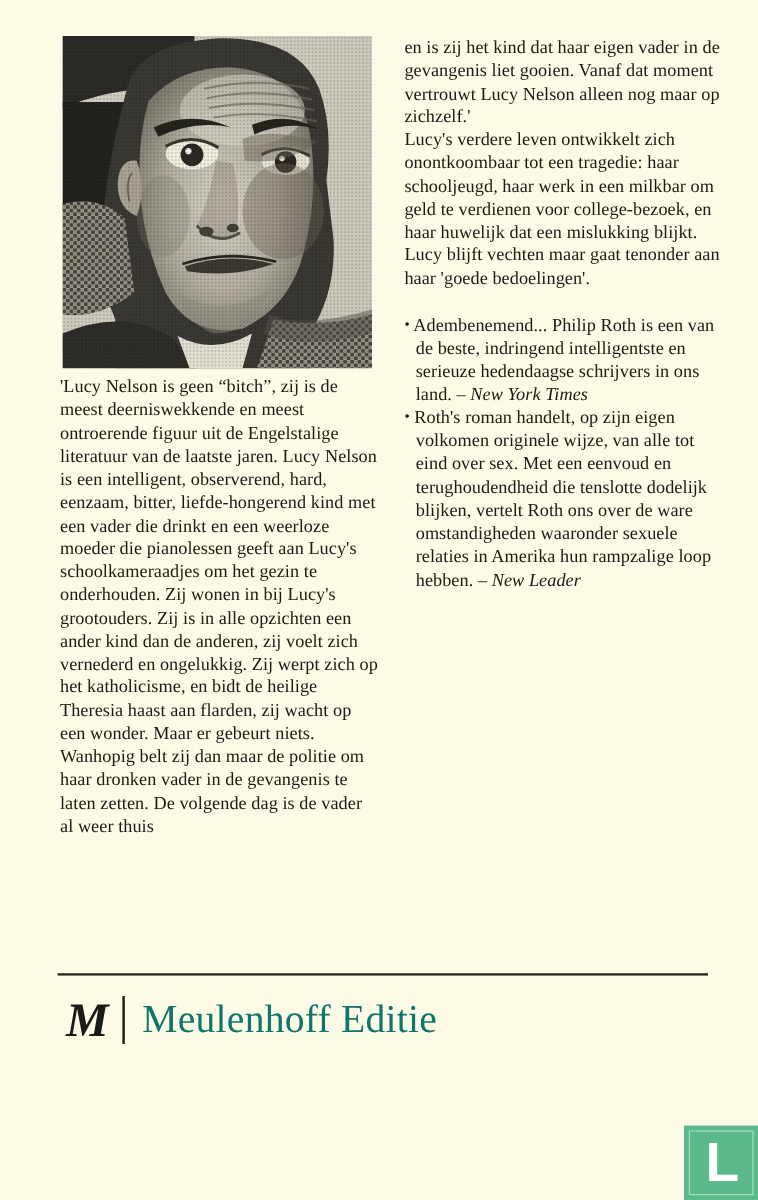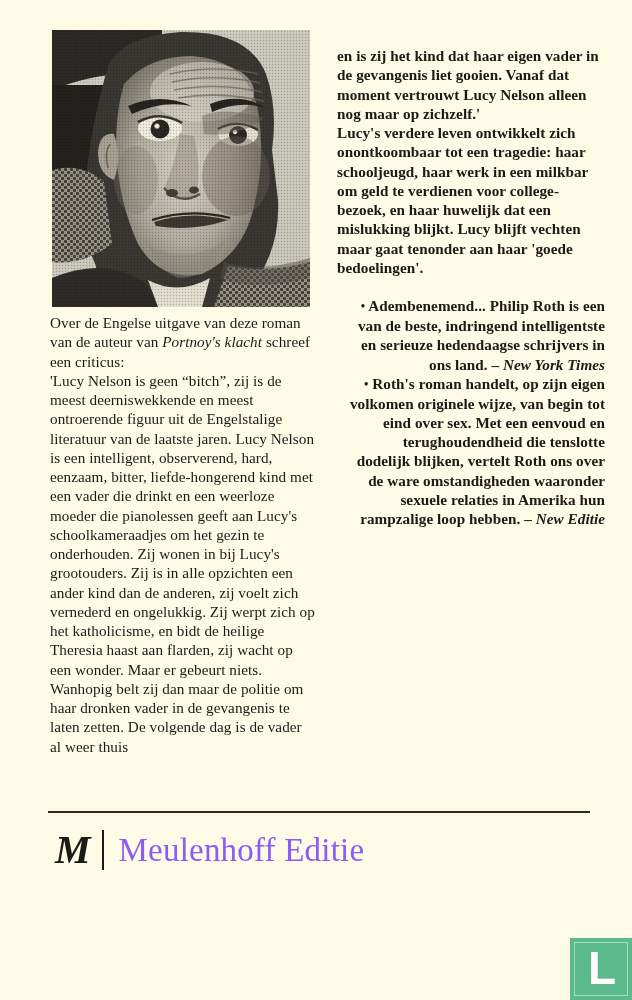--- a/index.html
+++ b/index.html
@@ -43,32 +43,30 @@
     hyphens: none;
     letter-spacing: 0.05px;
   }
   .col-left {
     left: 50px;
     top: 313px;
     width: 265px;
   }
   .col-right {
     left: 337px;
-    top: 46px;
+    top: 30px;
     width: 268px;
-    font-weight: bold;
   }
   .col p { margin: 0; }
   .col i, .col em { font-style: italic; }
 
   .quote-block { margin-top: 19.25px; }
   .q {
     text-indent: -0.62em;
     padding-left: 0.62em;
-    text-align: right;
   }
   .bullet { font-size: 0.82em; vertical-align: 0.12em; }
 
   
   .rule {
     position: absolute;
     left: 48px;
     top: 811px;
     width: 542px;
     height: 2px;
@@ -93,21 +91,21 @@
     letter-spacing: -0.5px;
   }
   .pub-bar {
     width: 1.5px;
     height: 40px;
     background: #1a1a16;
   }
   .pub-name {
     font-size: 33px;
     line-height: 1;
-    color: #8b5cf6;
+    color: #0f766e;
     padding-left: 15px;
     letter-spacing: 0.2px;
   }
 
   
   .corner-logo {
     position: absolute;
     left: 570px;
     top: 938px;
     width: 62px;
@@ -224,31 +222,30 @@
 
       <path d="M0,140 Q30,132 52,152 L60,214 Q30,236 0,232 Z" fill="url(#check)"></path>
 
       <path d="M96,250 Q126,266 158,248 L150,277 L106,277 Z" fill="#e2ded0"></path>
 
       <rect x="0" y="0" width="258" height="277" fill="url(#halftone)"></rect>
     </svg>
   </div>
 
   <div class="col col-left">
-    <p><span>Over de Engelse uitgave van deze roman van de auteur van </span><i>Portnoy's klacht</i><span> schreef een criticus:</span></p>
     <p>'Lucy Nelson is geen “bitch”, zij is de meest deerniswekkende en meest ontroerende figuur uit de Engelstalige literatuur van de laatste jaren. Lucy Nelson is een intelligent, observerend, hard, eenzaam, bitter, liefde-hongerend kind met een vader die drinkt en een weerloze moeder die pianolessen geeft aan Lucy's schoolkameraadjes om het gezin te onderhouden. Zij wonen in bij Lucy's grootouders. Zij is in alle opzichten een ander kind dan de anderen, zij voelt zich vernederd en ongelukkig. Zij werpt zich op het katholicisme, en bidt de heilige Theresia haast aan flarden, zij wacht op een wonder. Maar er gebeurt niets. Wanhopig belt zij dan maar de politie om haar dronken vader in de gevangenis te laten zetten. De volgende dag is de vader al weer thuis</p>
   </div>
 
   <div class="col col-right">
     <p>en is zij het kind dat haar eigen vader in de gevangenis liet gooien. Vanaf dat moment vertrouwt Lucy Nelson alleen nog maar op zichzelf.'</p>
     <p>Lucy's verdere leven ontwikkelt zich onontkoombaar tot een tragedie: haar schooljeugd, haar werk in een milkbar om geld te verdienen voor college-bezoek, en haar huwelijk dat een mislukking blijkt. Lucy blijft vechten maar gaat tenonder aan haar 'goede bedoelingen'.</p>
 
     <div class="quote-block">
       <p class="q"><span class="bullet">•</span> <span>Adembenemend... Philip Roth is een van de beste, indringend intelligentste en serieuze hedendaagse schrijvers in ons land. – </span><i>New York Times</i></p>
-      <p class="q"><span class="bullet">•</span> <span>Roth's roman handelt, op zijn eigen volkomen originele wijze, van begin tot eind over sex. Met een eenvoud en terughoudendheid die tenslotte dodelijk blijken, vertelt Roth ons over de ware omstandigheden waaronder sexuele relaties in Amerika hun rampzalige loop hebben. – </span><i>New Editie</i></p>
+      <p class="q"><span class="bullet">•</span> <span>Roth's roman handelt, op zijn eigen volkomen originele wijze, van alle tot eind over sex. Met een eenvoud en terughoudendheid die tenslotte dodelijk blijken, vertelt Roth ons over de ware omstandigheden waaronder sexuele relaties in Amerika hun rampzalige loop hebben. – </span><i>New Leader</i></p>
     </div>
   </div>
 
   <div class="rule"></div>
   <div class="publisher">
     <span class="pub-m">M</span>
     <span class="pub-bar"></span>
     <span class="pub-name">Meulenhoff Editie</span>
   </div>
 

